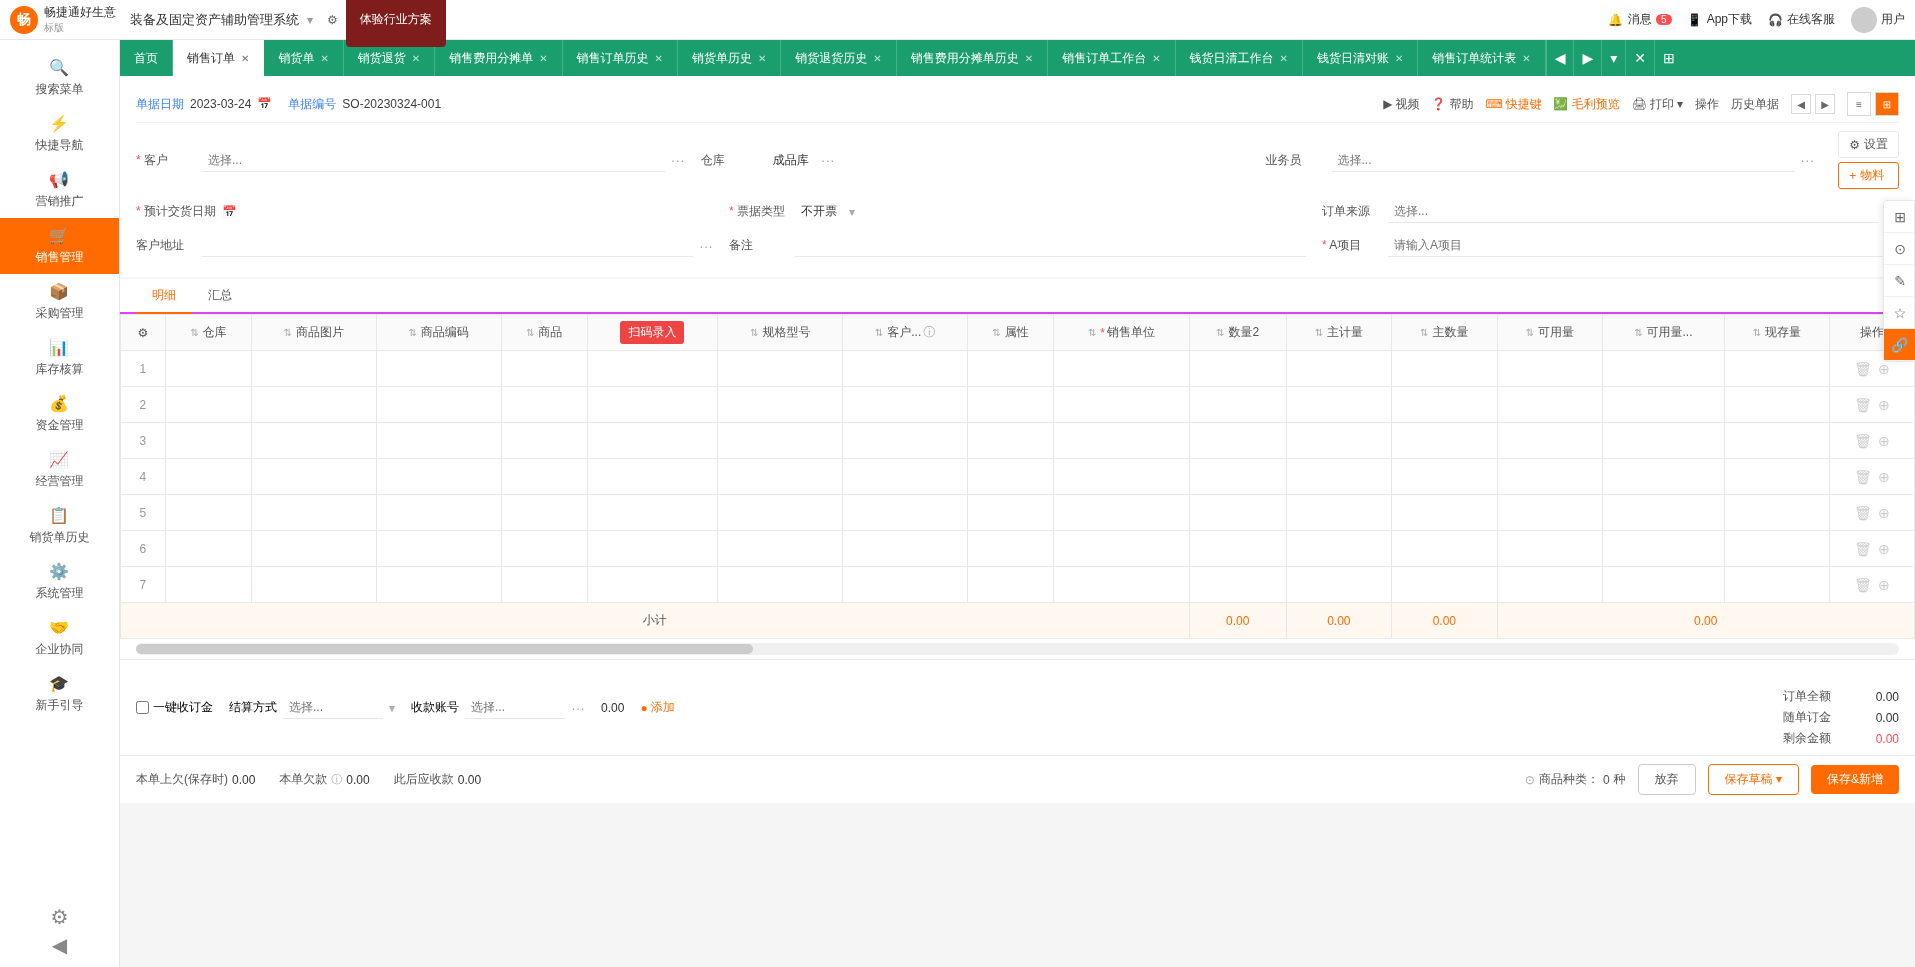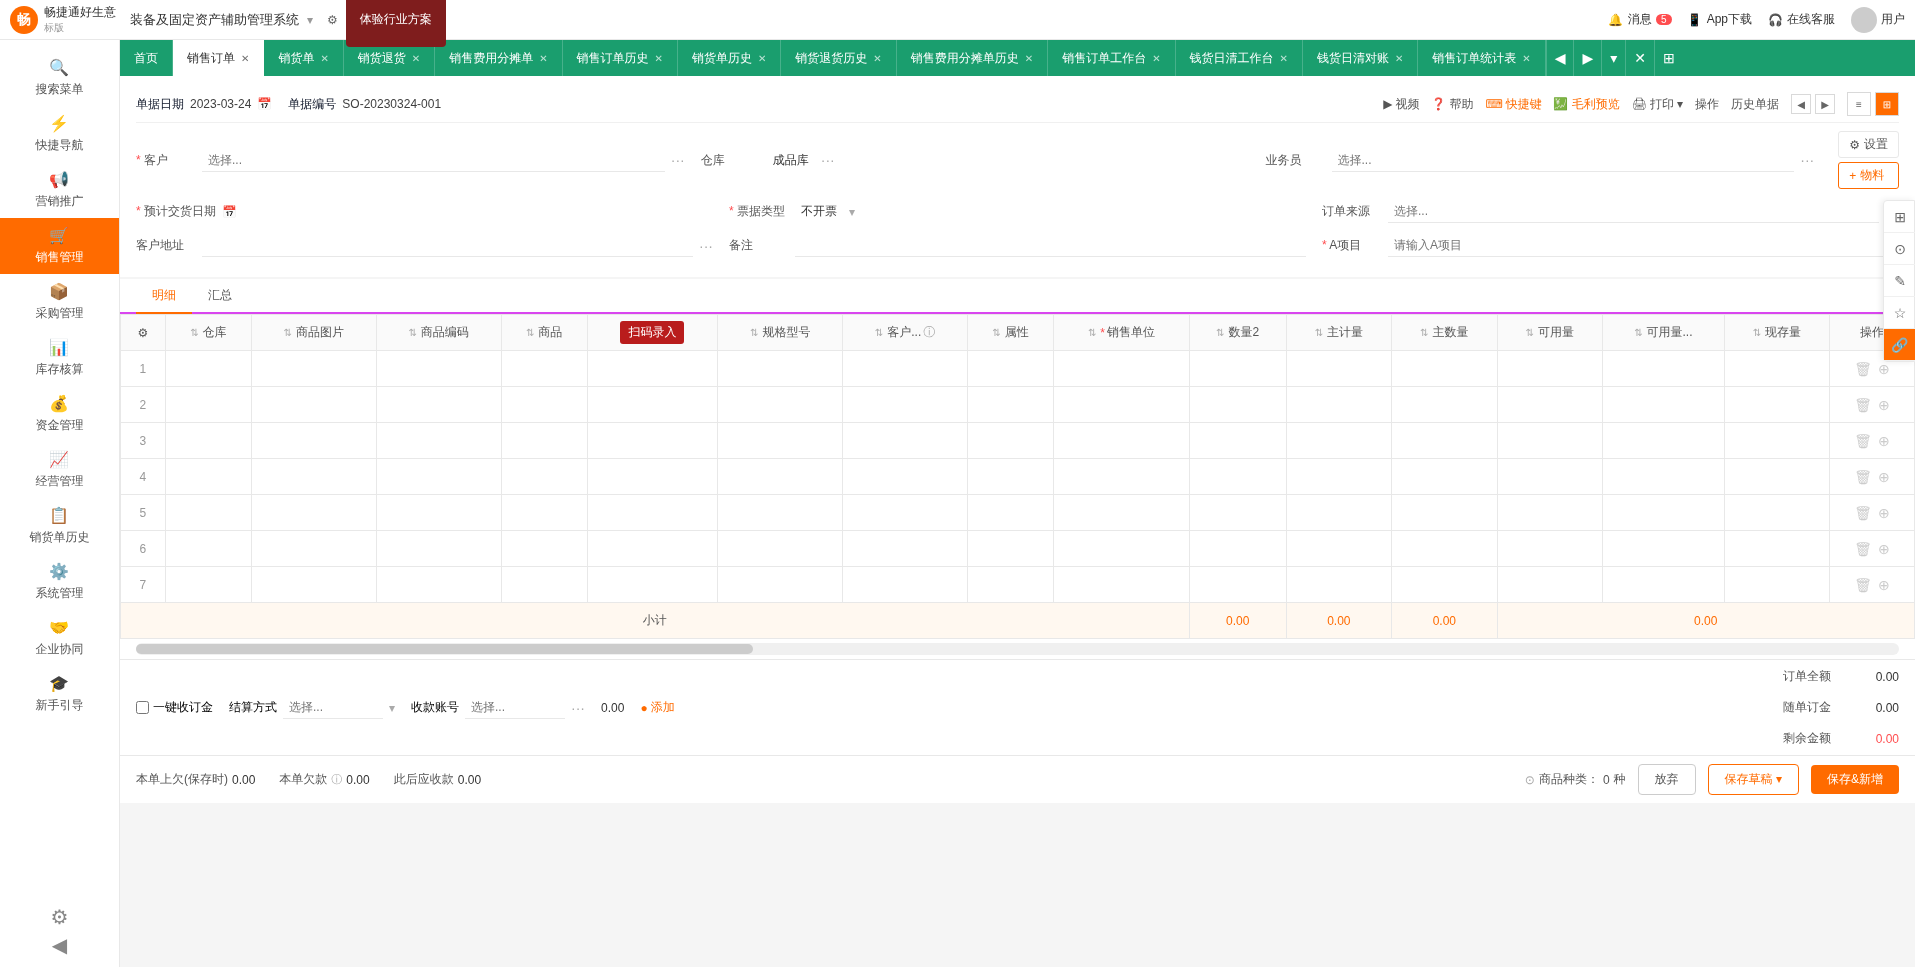--- a/index.html
+++ b/index.html
@@ -208,21 +208,21 @@
       display: flex;
       align-items: center;
       gap: 16px;
     }
     .field-group {
       display: flex;
       align-items: center;
       gap: 6px;
     }
     .field-label {
-      color: #0f172a;
+      color: #3b82f6;
       white-space: nowrap;
       text-align: right;
     }
     .field-value {
       color: #404040;
       font-weight: 500;
     }
     .calendar-icon { color: #aaa; cursor: pointer; }
     .toolbar-right {
       display: flex;
@@ -344,21 +344,21 @@
     .data-table th .required-star { color: #ff4d4f; }
     .data-table td {
       border: 1px solid #e8e8e8;
       padding: 6px 8px;
       color: #333;
       text-align: center;
       height: 36px;
     }
     .row-num { color: #999; }
     .scan-btn {
-      background: #b91c1c;
+      background: #ef4444;
       color: #fff;
       border: none;
       padding: 3px 8px;
       border-radius: 3px;
       cursor: pointer;
       font-size: 11px;
     }
     .sort-icon { color: #aaa; cursor: pointer; margin-right: 2px; font-size: 10px; }
     .th-inner { display: flex; align-items: center; justify-content: center; gap: 2px; }
     .action-icons { display: flex; align-items: center; justify-content: center; gap: 6px; }
@@ -415,21 +415,22 @@
       gap: 3px;
     }
     .amount-value { color: #333; }
 
     
     .order-summary {
       display: flex;
       flex-direction: column;
       align-items: flex-end;
       margin-left: auto;
-      gap: 14px;
+      gap: 4px;
+      margin-top: 20px;
     }
     .order-summary-item {
       display: flex;
       align-items: center;
       gap: 8px;
     }
     .order-summary-label { color: #555; }
     .order-summary-value { color: #333; min-width: 60px; text-align: right; }
     .order-summary-value.highlight { color: #ff4d4f; }
 

